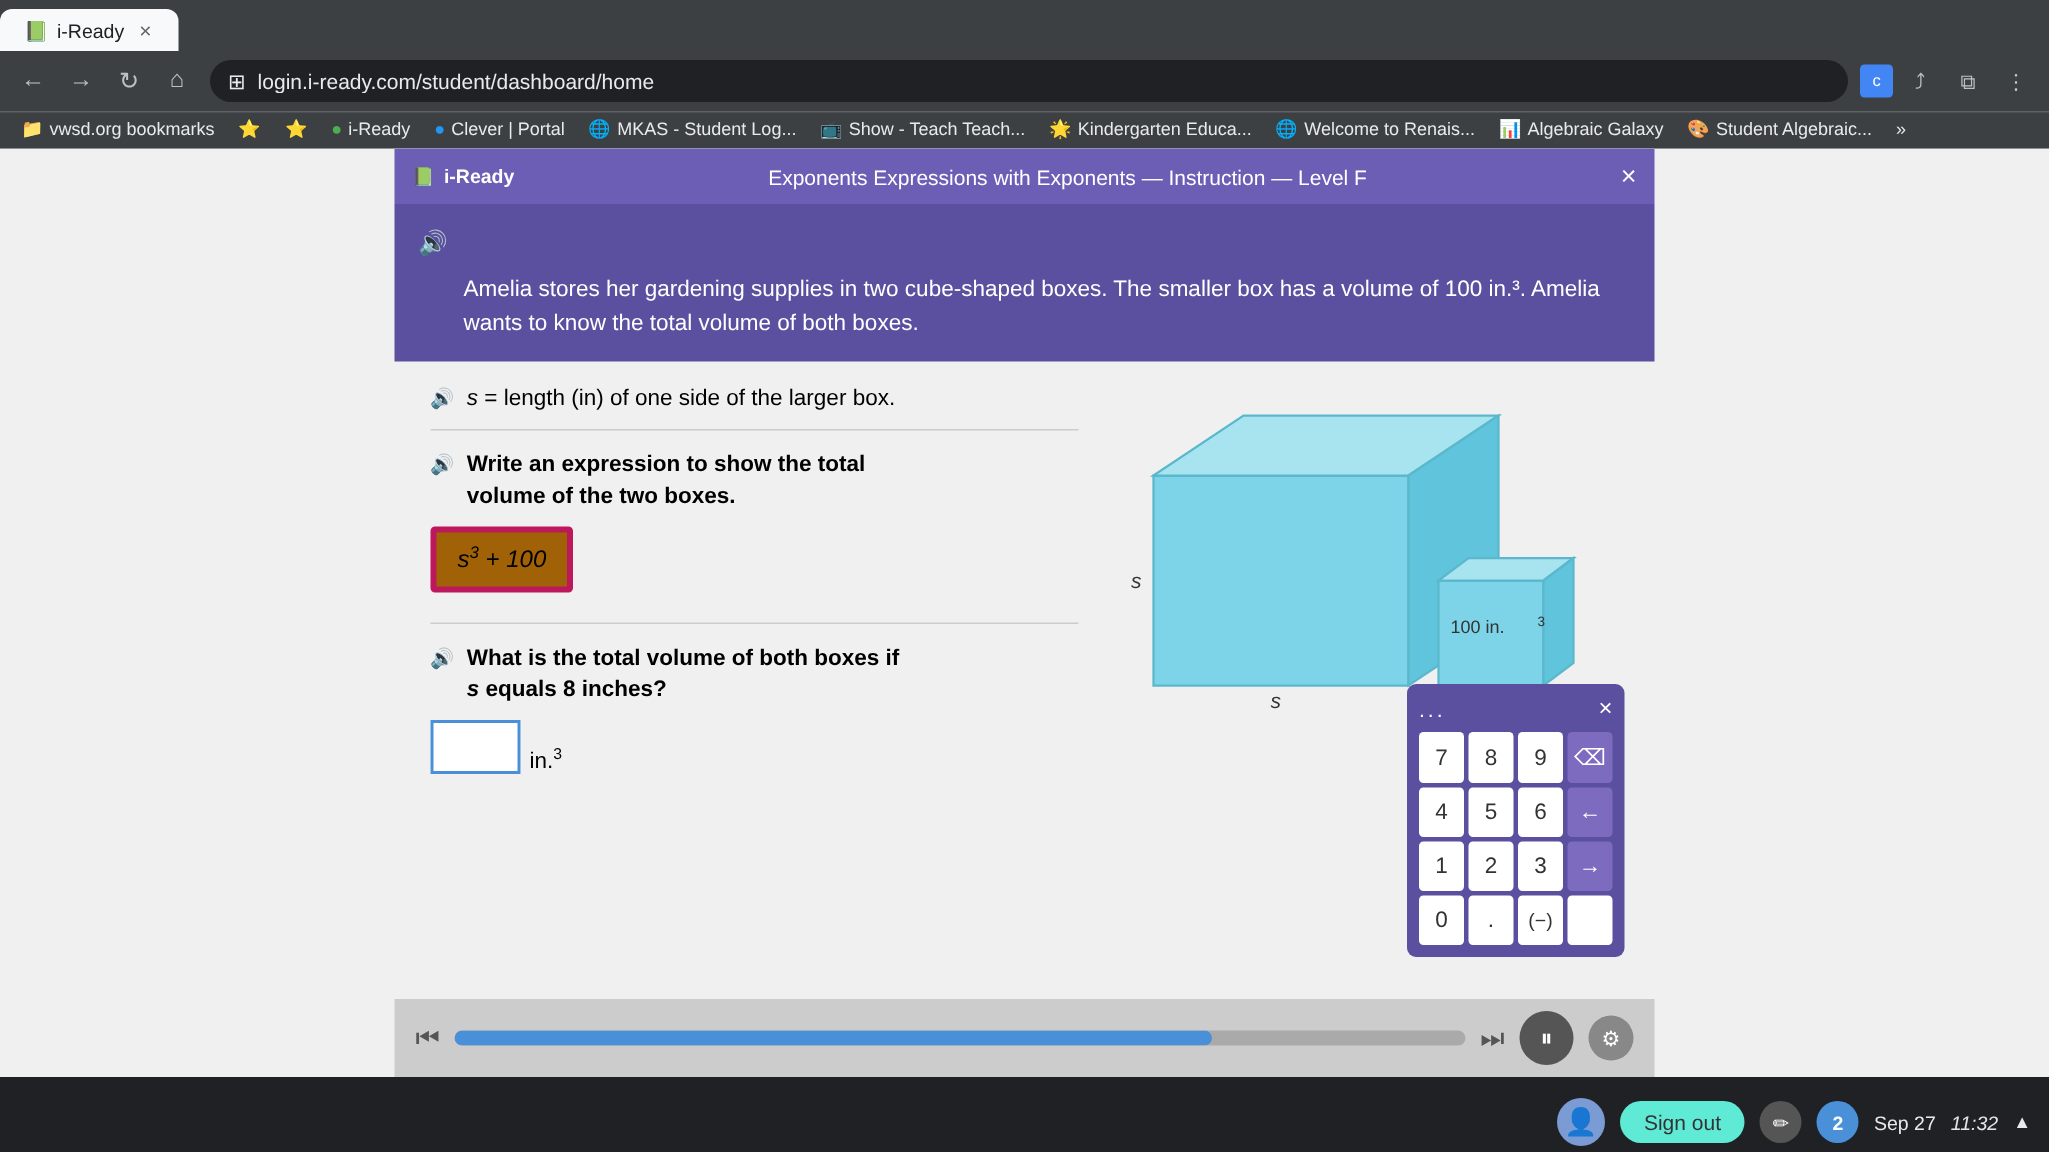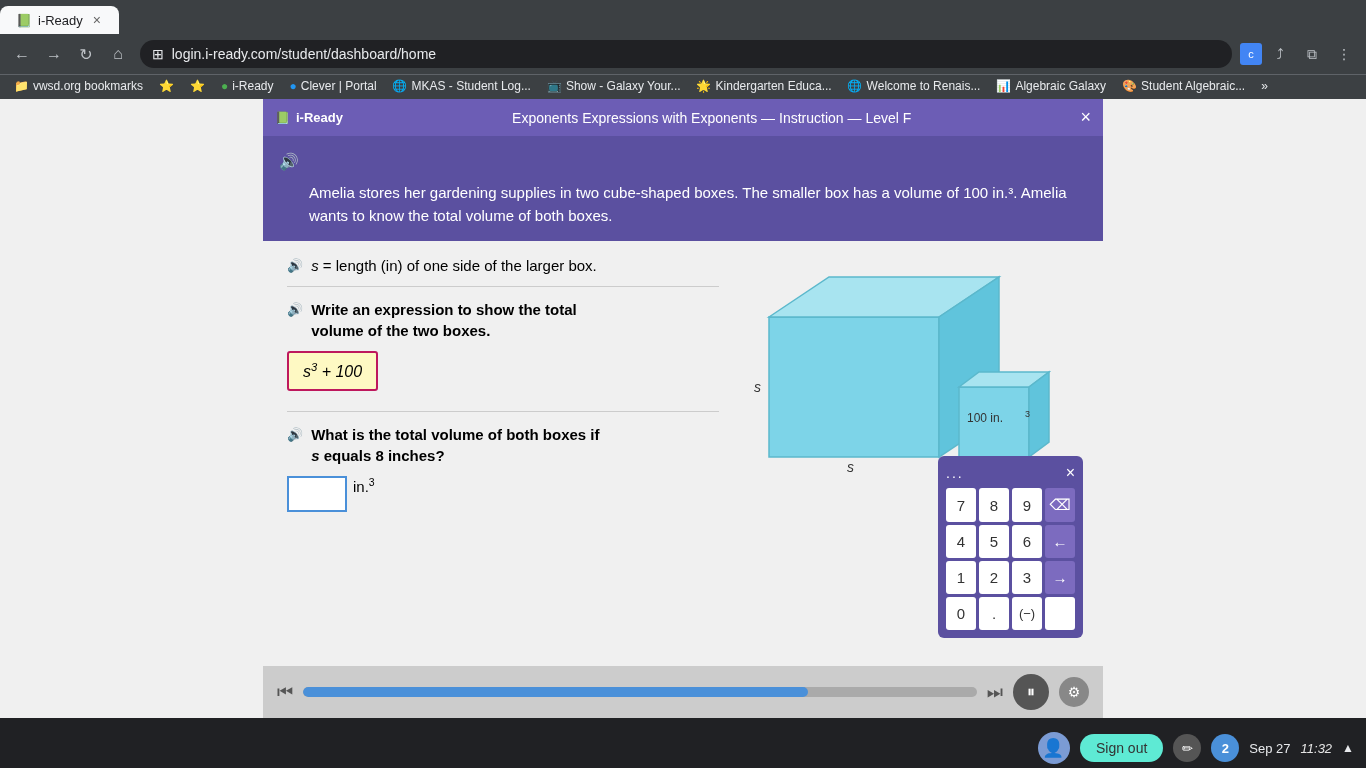--- a/index.html
+++ b/index.html
@@ -26,21 +26,21 @@
     .banner-text { font-size: 15px; line-height: 1.5; margin-top: 32px; }
 
     
     .content-section { display: flex; gap: 20px; padding: 20px 0; }
     .left-content { flex: 1; }
     .right-content { width: 340px; }
 
     
     .question-item { margin-bottom: 20px; }
     .divider { border: none; border-top: 1px solid #ccc; margin: 12px 0; }
-    .expression-box { background: #fef9c3; border: 2px solid #be185d; padding: 8px 14px; display: inline-block; font-size: 16px; border-radius: 3px; }
+    .expression-box { background: #a16207; border: 4px solid #be185d; padding: 8px 14px; display: inline-block; font-size: 16px; border-radius: 3px; }
     .answer-box { border: 2px solid #4a90d9; padding: 6px; width: 60px; height: 36px; display: inline-block; background: white; }
 
     
     .calculator { position: absolute; right: 20px; bottom: 90px; background: #5b50a0; border-radius: 6px; padding: 8px; width: 145px; z-index: 100; }
     .calc-header { display: flex; align-items: center; justify-content: space-between; margin-bottom: 6px; }
     .calc-dots { color: white; font-size: 14px; letter-spacing: 2px; }
     .calc-close { background: none; border: none; color: white; font-size: 16px; cursor: pointer; }
     .calc-grid { display: grid; grid-template-columns: repeat(4, 1fr); gap: 3px; }
     .calc-btn { background: white; border: none; border-radius: 3px; padding: 8px 0; font-size: 15px; cursor: pointer; text-align: center; color: #333; font-weight: 500; }
     .calc-btn.delete-btn { background: #7c6bbf; color: white; }
@@ -103,21 +103,21 @@
   <div class="bookmark-item">
     <span style="color:#2196f3;">●</span>
     <span>Clever | Portal</span>
   </div>
   <div class="bookmark-item">
     <span>🌐</span>
     <span>MKAS - Student Log...</span>
   </div>
   <div class="bookmark-item">
     <span>📺</span>
-    <span>Show - Galaxy Your...</span>
+    <span>Show - Teach Teach...</span>
   </div>
   <div class="bookmark-item">
     <span>🌟</span>
     <span>Kindergarten Educa...</span>
   </div>
   <div class="bookmark-item">
     <span>🌐</span>
     <span>Welcome to Renais...</span>
   </div>
   <div class="bookmark-item">
@@ -170,21 +170,21 @@
             <span style="font-style:italic;"><span class="var-s">s</span><sup>3</sup> + 100</span>
           </div>
         </div>
         <hr class="divider">
 
         <div class="question-item">
           <div style="display:flex;align-items:flex-start;gap:8px;margin-bottom:10px;">
             <span style="font-size:13px;color:#555;margin-top:3px;">🔊</span>
             <span style="font-size:15px;font-weight:bold;line-height:1.4;">What is the total volume of both boxes if<br><span class="var-s">s</span> equals 8 inches?</span>
           </div>
-          <div style="display:flex;align-items:flex-start;gap:6px;">
+          <div style="display:flex;align-items:flex-end;gap:6px;">
             <input type="text" class="answer-box" placeholder="" style="border: 2px solid rgb(74, 144, 217); width: 60px; height: 36px; text-align: center; font-size: 15px;">
             <span style="font-size:15px;">in.<sup>3</sup></span>
           </div>
         </div>
 
       </div>
 
       <div class="right-content">
         <div style="position:relative;width:320px;height:220px;">
           

